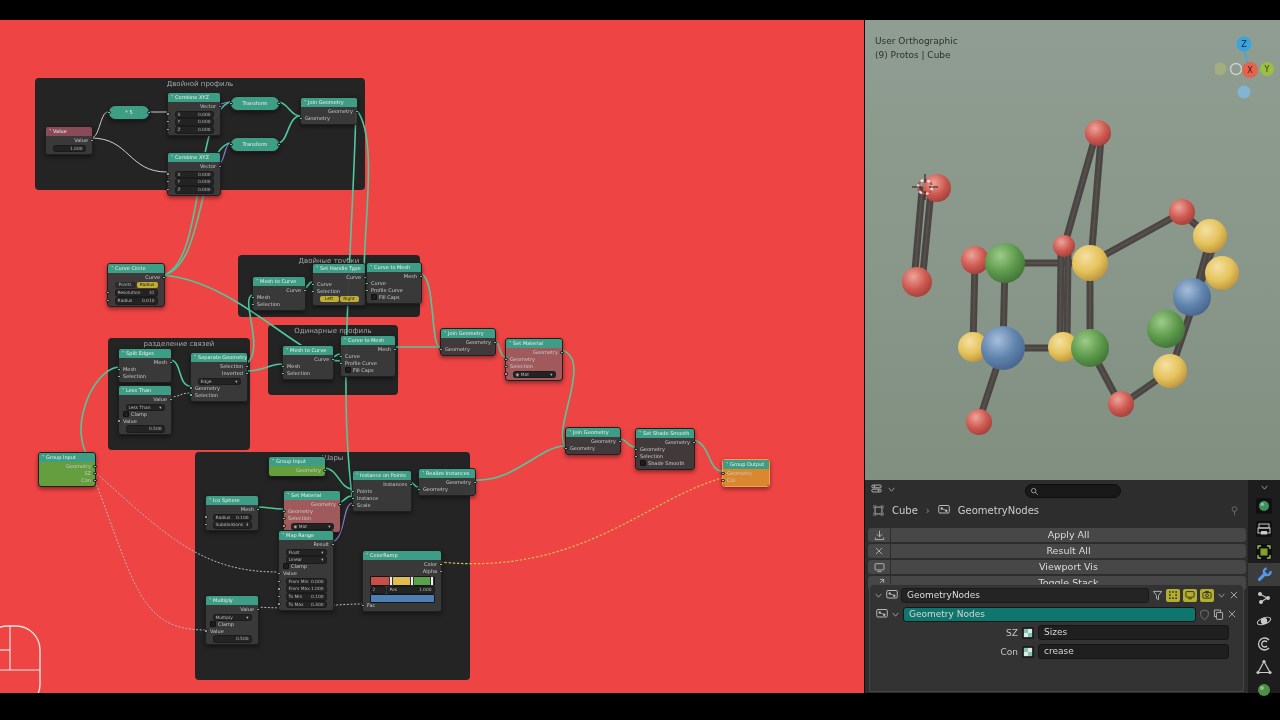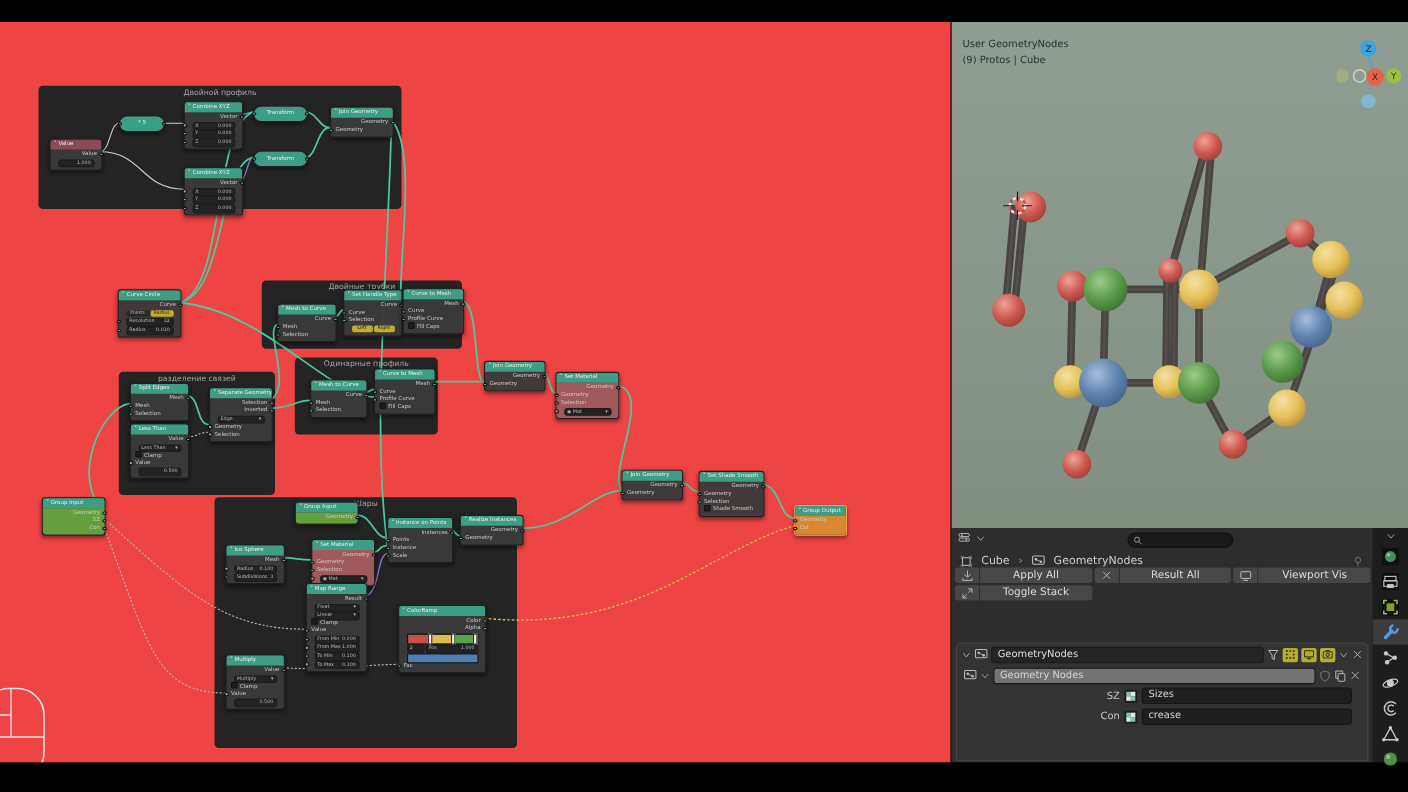--- a/index.html
+++ b/index.html
@@ -37,35 +37,35 @@
   #viewport{position:absolute;left:865px;top:20px;width:415px;height:460px;
             background:linear-gradient(180deg,#8f9d92 0%,#89978a 55%,#818f81 100%);overflow:hidden;}
   .vhead{position:absolute;left:10px;font-size:9px;color:#2c332d;}
   
   #props{position:absolute;left:865px;top:480px;width:383px;height:213px;background:#2d2d2d;overflow:hidden;
          color:#cdcdcd;font-size:10px;}
   .prow{position:absolute;left:0;width:100%;}
   .searchbox{position:absolute;left:160px;top:2px;width:90px;height:12px;background:#191919;border:1px solid #0e0e0e;
              border-radius:7px;display:flex;align-items:center;padding-left:4px;}
   .crumbs{top:22px;height:16px;display:flex;align-items:center;gap:8px;padding-left:8px;box-sizing:border-box;}
-  .btngrid{position:absolute;top:36px;left:3px;width:378px;display:grid;grid-template-columns:1fr 1fr 1fr;gap:2px;}
+  .btngrid{position:absolute;top:48px;left:3px;width:378px;display:grid;grid-template-columns:1fr;gap:2px;}
   .gbtn{display:flex;height:14px;gap:1px;}
   .gbtn .ic{width:22px;background:#474747;border-radius:3px 0 0 3px;display:flex;align-items:center;justify-content:center;}
   .gbtn .lb{flex:1;background:#474747;border-radius:0 3px 3px 0;text-align:center;line-height:14px;font-size:9.5px;color:#dcdcdc;}
   .addmod{position:absolute;top:82px;left:3px;width:377px;height:15px;background:#353535;border:1px solid #272727;
           border-radius:3px;line-height:15px;padding-left:12px;box-sizing:border-box;font-size:9.5px;color:#d8d8d8;}
   .addmod .ch{position:absolute;right:6px;top:0;}
   .modpanel{position:absolute;top:104px;left:4px;width:375px;height:108px;background:#333;border:1px solid #454545;
             border-radius:5px 5px 0 0;box-sizing:border-box;}
   .mhead{display:flex;align-items:center;gap:3px;height:20px;padding:0 4px;}
   .namefld{flex:1;background:#242424;border:1px solid #1a1a1a;border-radius:3px;height:13px;line-height:13px;
            padding-left:5px;font-size:9px;color:#ddd;}
   .ytog{width:14px;height:13px;background:#b3ad33;border-radius:2px;display:flex;align-items:center;justify-content:center;}
   .treerow{display:flex;align-items:center;gap:3px;height:18px;padding:0 6px;}
-  .treefld{flex:1;background:#737373;border:1px solid #161616;border-radius:3px;height:13px;line-height:13px;
+  .treefld{flex:1;background:#0f766e;border:1px solid #161616;border-radius:3px;height:13px;line-height:13px;
            padding-left:5px;font-size:9px;color:#d5d5d5;display:flex;align-items:center;gap:4px;}
   .inprow{display:flex;align-items:center;gap:4px;height:19px;padding-right:14px;}
   .inprow .lbl{width:148px;text-align:right;font-size:9px;color:#c6c6c6;}
   .inprow .vfld{flex:1;background:#1f1f1f;border:1px solid #161616;border-radius:3px;height:13px;line-height:13px;
                 padding-left:5px;font-size:9px;color:#d5d5d5;}
   .outattr{display:flex;align-items:center;gap:4px;height:16px;padding-left:10px;font-size:9.5px;color:#cbcbcb;}
   #tabstrip{position:absolute;left:1248px;top:480px;width:32px;height:213px;background:#1d1d1d;}
   .tab{width:32px;height:23px;display:flex;align-items:center;justify-content:center;}
   .tab.active{background:#3c3c3c;}
   
@@ -553,21 +553,21 @@
       </div>
     <svg id="mouse-overlay" width="70" height="110" style="position:absolute;left:0;top:580px;">
       <rect x="-16" y="26" width="56" height="82" rx="24" fill="none" stroke="#e3e3e3" stroke-width="1.4"></rect>
       <line x1="-16" y1="70" x2="40" y2="70" stroke="#e3e3e3" stroke-width="1.2"></line>
       <line x1="10" y1="26" x2="10" y2="70" stroke="#e3e3e3" stroke-width="1.2"></line>
       <line x1="-16" y1="50" x2="10" y2="50" stroke="#e3e3e3" stroke-width="1.2"></line>
     </svg>
   </div>
 
   <div id="viewport">
-    <div class="vhead" style="top:16px;">User GeometryNodes</div>
+    <div class="vhead" style="top:16px;">User Orthographic</div>
     <div class="vhead" style="top:30px;">(9) Protos | Cube</div>
     <svg id="molecule" width="415" height="460">
         <defs>
           <radialGradient id="gr-red" cx="38%" cy="32%" r="75%">
             <stop offset="0%" stop-color="#eda49a"></stop>
             <stop offset="55%" stop-color="#cf5a52"></stop>
             <stop offset="100%" stop-color="#9c3d38"></stop>
           </radialGradient>
           <radialGradient id="gr-yellow" cx="38%" cy="32%" r="75%">
             <stop offset="0%" stop-color="#f4e0a2"></stop>

